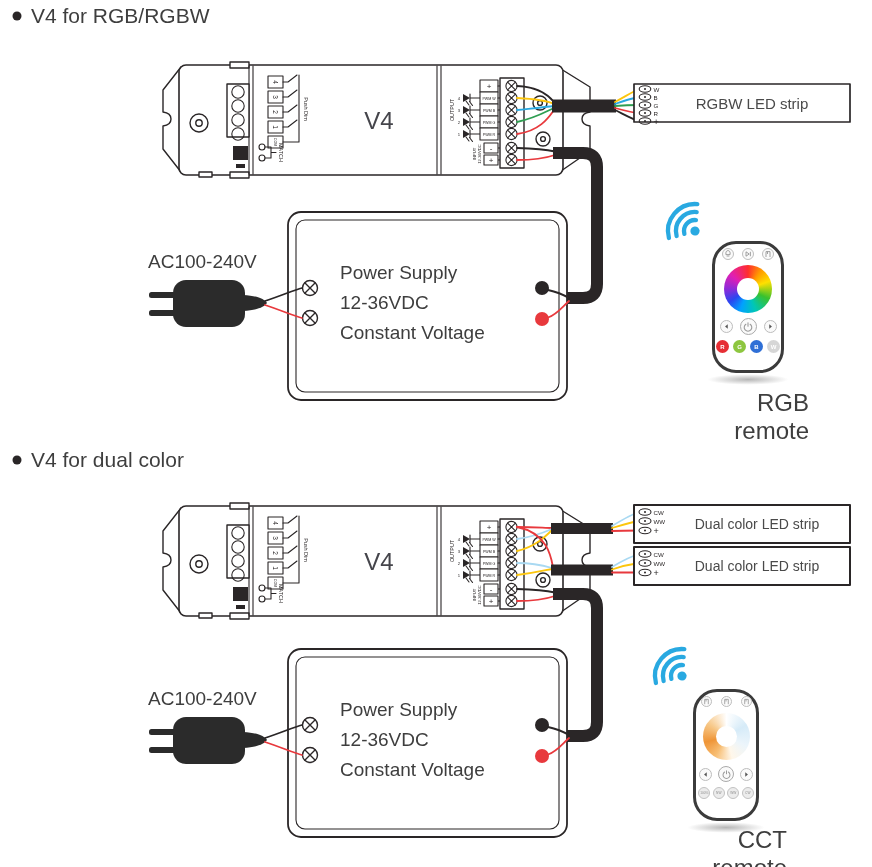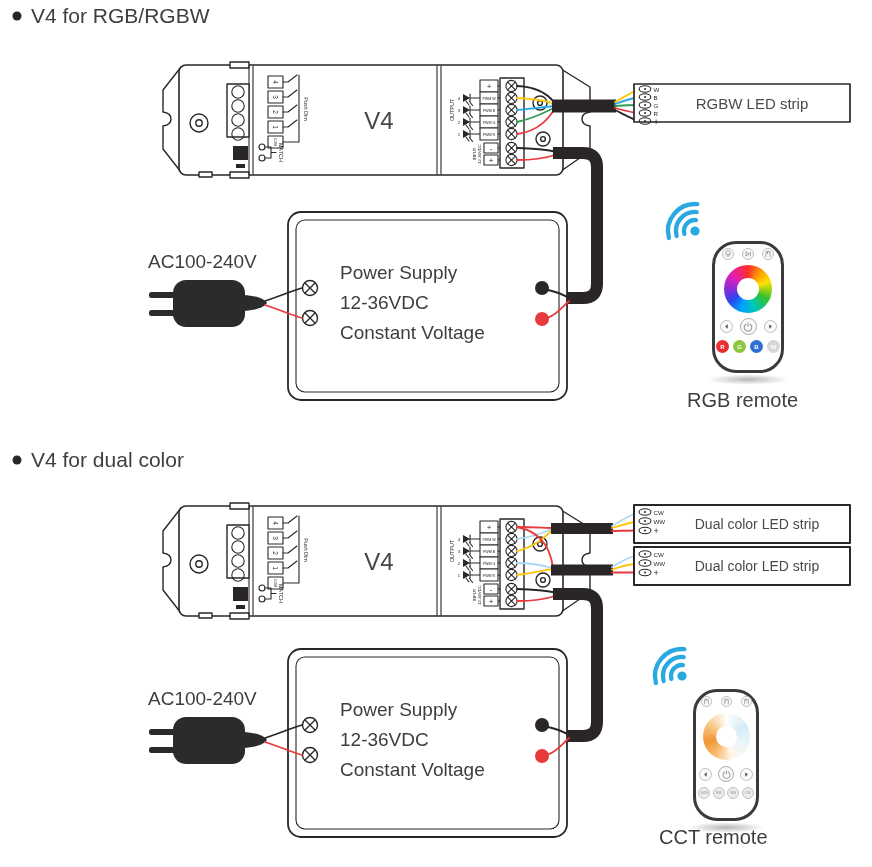--- a/index.html
+++ b/index.html
@@ -51,21 +51,21 @@
   .rgb-wheel{background:conic-gradient(#ff2d2d 0deg,#ff9a00 35deg,#ffe000 70deg,#39c12e 115deg,
              #00c7b5 160deg,#00a2ff 200deg,#2b46f0 235deg,#8c2bd9 270deg,#e01fb4 310deg,#ff2d2d 360deg);}
   .cct-wheel{background:conic-gradient(#ffffff 0deg,#d6ebf8 60deg,#ecf5fb 115deg,#fff7ea 165deg,
              #f7bd72 210deg,#ef9537 255deg,#f7c888 305deg,#ffffff 360deg);}
   .cbtn{display:flex;align-items:center;justify-content:center;border-radius:50%;
         color:#fff;font-weight:bold;font-size:6px;}
   .pbtn{display:flex;align-items:center;justify-content:center;border-radius:50%;
         background:#ececec;border:1px solid #c2c2c2;color:#8f8f8f;font-size:3.2px;box-sizing:border-box;}
   .remote-shadow{position:absolute;border-radius:50%;
         background:radial-gradient(ellipse at center,rgba(110,110,110,.5),rgba(255,255,255,0) 68%);}
-  .remote-label{position:absolute;text-align:left;font-size:20px;color:#3e3e3e;}
+  .remote-label{position:absolute;text-align:right;font-size:24px;color:#3e3e3e;}
 </style>
 </head>
 <body>
 
 <div id="stage">
 <svg width="872" height="867" viewBox="0 0 872 867">
   <defs>
 
     <g id="g-controller">
       <path class="ow" d="M181,67 L163,90 L163,112 Q171,113 171,119 Q171,125 163,126 L163,149 L181,172 Z"></path>

